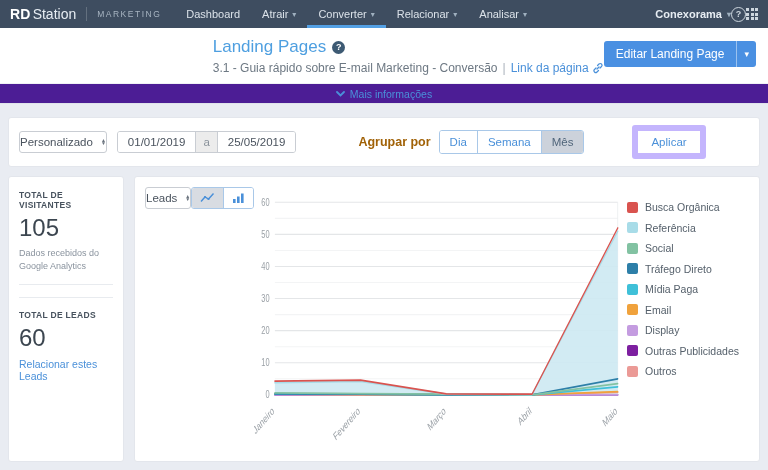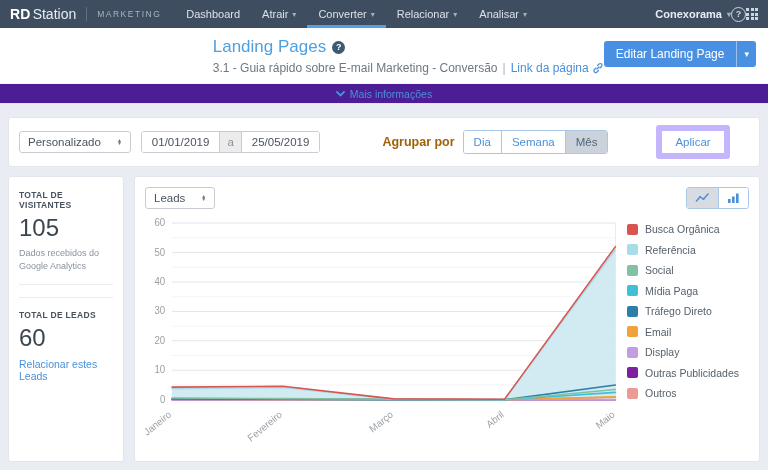--- a/index.html
+++ b/index.html
@@ -66,22 +66,22 @@
     display:flex; justify-content:center; align-items:center; height:21px; flex-shrink:0;
   }
   .moreinfo-link { color:#4a90d9; font-size:10.5px; display:flex; align-items:center; gap:5px; cursor:pointer; }
   
   .spacer { height:13px; flex-shrink:0; }
   .filter-card {
     margin:0 8px; background:#fff; border:1px solid #e3e6ec; border-radius:3px;
     padding:7px 10px; display:flex; align-items:center; flex-shrink:0;
   }
   .select-box {
-    border:1px solid #c9cdd3; border-radius:3px; background:#fff; padding:4px 8px;
-    font-size:11.5px; color:#4a535e; display:flex; align-items:center; gap:16px; cursor:pointer;
+    border:1px solid #c9cdd3; border-radius:3px; background:#fff; padding:4px 0;
+    font-size:11.5px; color:#4a535e; display:flex; align-items:center; gap:8px; cursor:pointer;
   }
   .updown { display:inline-flex; flex-direction:column; line-height:3px; font-size:5px; color:#6a737e; }
   .date-group {
     display:flex; border:1px solid #c9cdd3; border-radius:3px; overflow:hidden; margin-left:10px; font-size:11.5px;
   }
   .date-cell { padding:4px 10px; background:#fff; color:#4a535e; cursor:text; }
   .date-sep { padding:4px 7px; background:#ececec; color:#8a929b; border-left:1px solid #c9cdd3; border-right:1px solid #c9cdd3; }
   .groupby-label { font-weight:bold; font-size:12.5px; color:#a16207; margin-left:62px; }
   .segmented { display:flex; border:1px solid #a9c8e8; border-radius:3px; overflow:hidden; margin-left:8px; }
   .seg-btn {
@@ -100,21 +100,21 @@
     width:116px; background:#fff; border:1px solid #e3e6ec; border-radius:3px;
     padding:13px 10px; flex-shrink:0;
   }
   .stat-label { font-size:8.5px; font-weight:bold; color:#47525e; letter-spacing:.3px; }
   .stat-value { font-size:24px; color:#3c4650; margin-top:4px; font-weight:normal; }
   .stat-note { font-size:9px; color:#8a939e; margin-top:5px; line-height:1.4; }
   .stat-divider { border:none; border-top:1px solid #e8ebef; margin:12px 0; }
   .stat-link { font-size:10.5px; color:#4a90d9; margin-top:6px; display:inline-block; cursor:pointer; }
   .chart-card {
     flex:1; background:#fff; border:1px solid #e3e6ec; border-radius:3px;
-    padding:10px 10px 6px 10px; display:flex; flex-direction:column; min-width:0;
+    padding:10px 10px 6px 10px; display:flex; flex-direction:row; min-width:0;
   }
   .chart-header { display:flex; justify-content:space-between; align-items:flex-start; flex-shrink:0; }
   .chart-toggle { display:flex; border:1px solid #a9c8e8; border-radius:3px; overflow:hidden; }
   .toggle-btn {
     background:#fff; border:none; border-left:1px solid #a9c8e8; padding:4px 8px;
     cursor:pointer; display:flex; align-items:center;
   }
   .toggle-btn:first-child { border-left:none; }
   .toggle-btn.active { background:#d8dce2; }
   .chart-body { flex:1; display:flex; min-height:0; }
@@ -324,28 +324,28 @@
           </li>
           <li>
             <span class="swatch" style="background: rgb(168, 220, 232);"></span>
             <span>Referência</span>
           </li>
           <li>
             <span class="swatch" style="background: rgb(130, 194, 162);"></span>
             <span>Social</span>
           </li>
           <li>
+            <span class="swatch" style="background: rgb(45, 127, 168);"></span>
+            <span>Tráfego Direto</span>
+          </li>
+          <li>
             <span class="swatch" style="background: rgb(63, 192, 216);"></span>
             <span>Mídia Paga</span>
           </li>
           <li>
-            <span class="swatch" style="background: rgb(45, 127, 168);"></span>
-            <span>Tráfego Direto</span>
-          </li>
-          <li>
             <span class="swatch" style="background: rgb(240, 162, 60);"></span>
             <span>Email</span>
           </li>
           <li>
             <span class="swatch" style="background: rgb(196, 156, 224);"></span>
             <span>Display</span>
           </li>
           <li>
             <span class="swatch" style="background: rgb(125, 31, 160);"></span>
             <span>Outras Publicidades</span>

